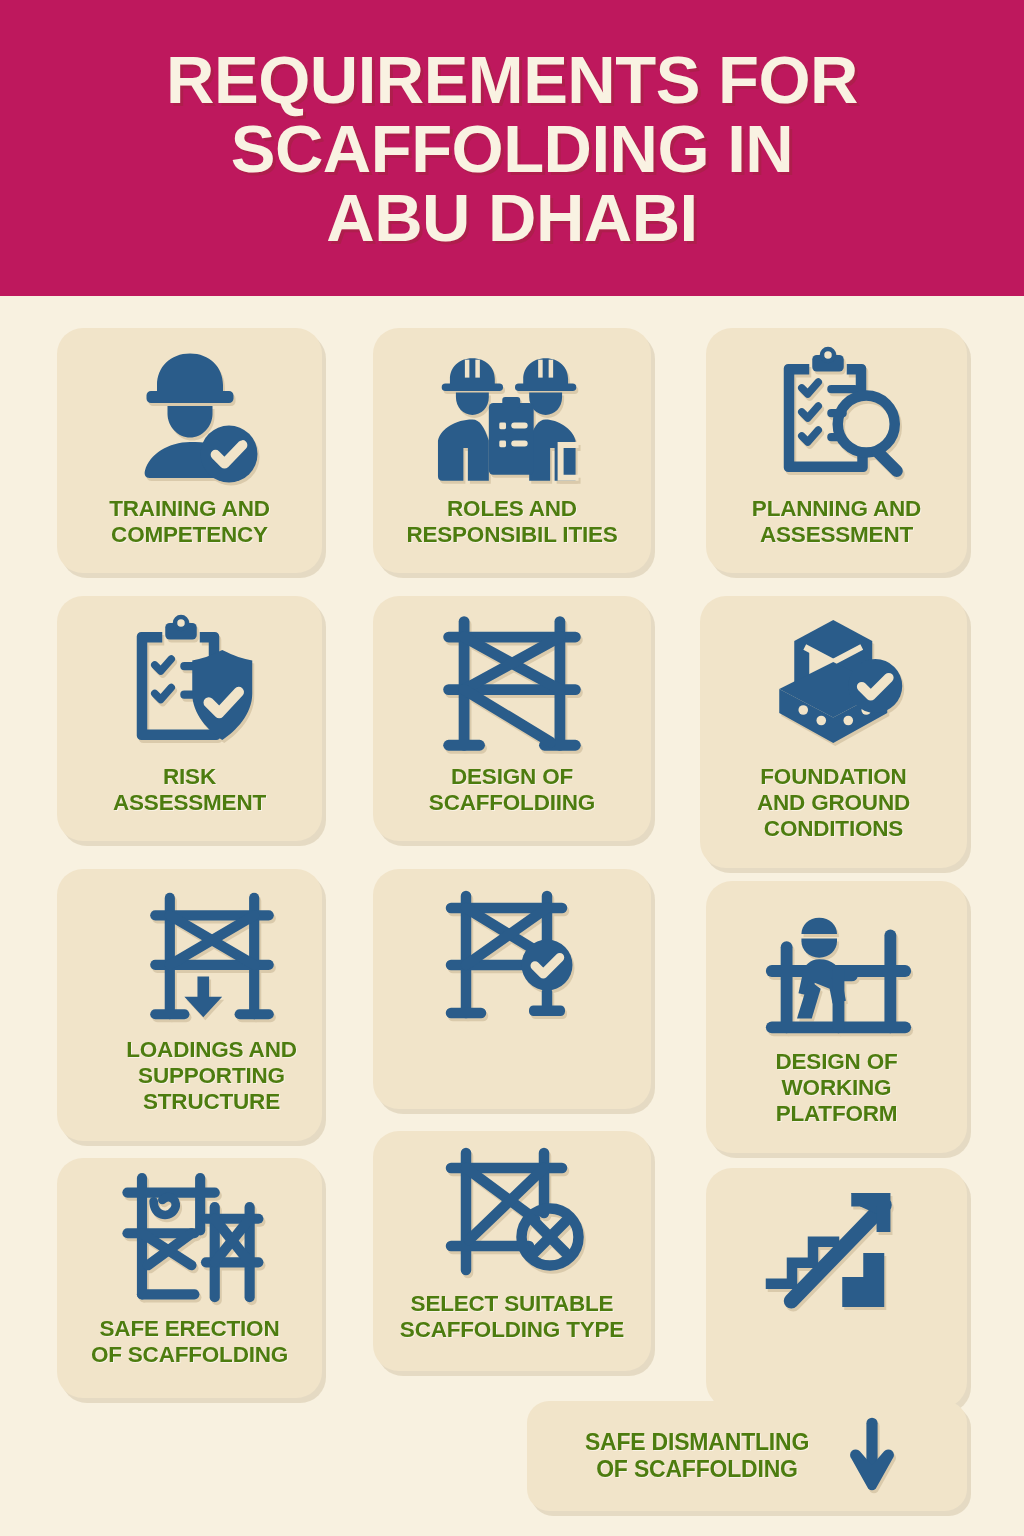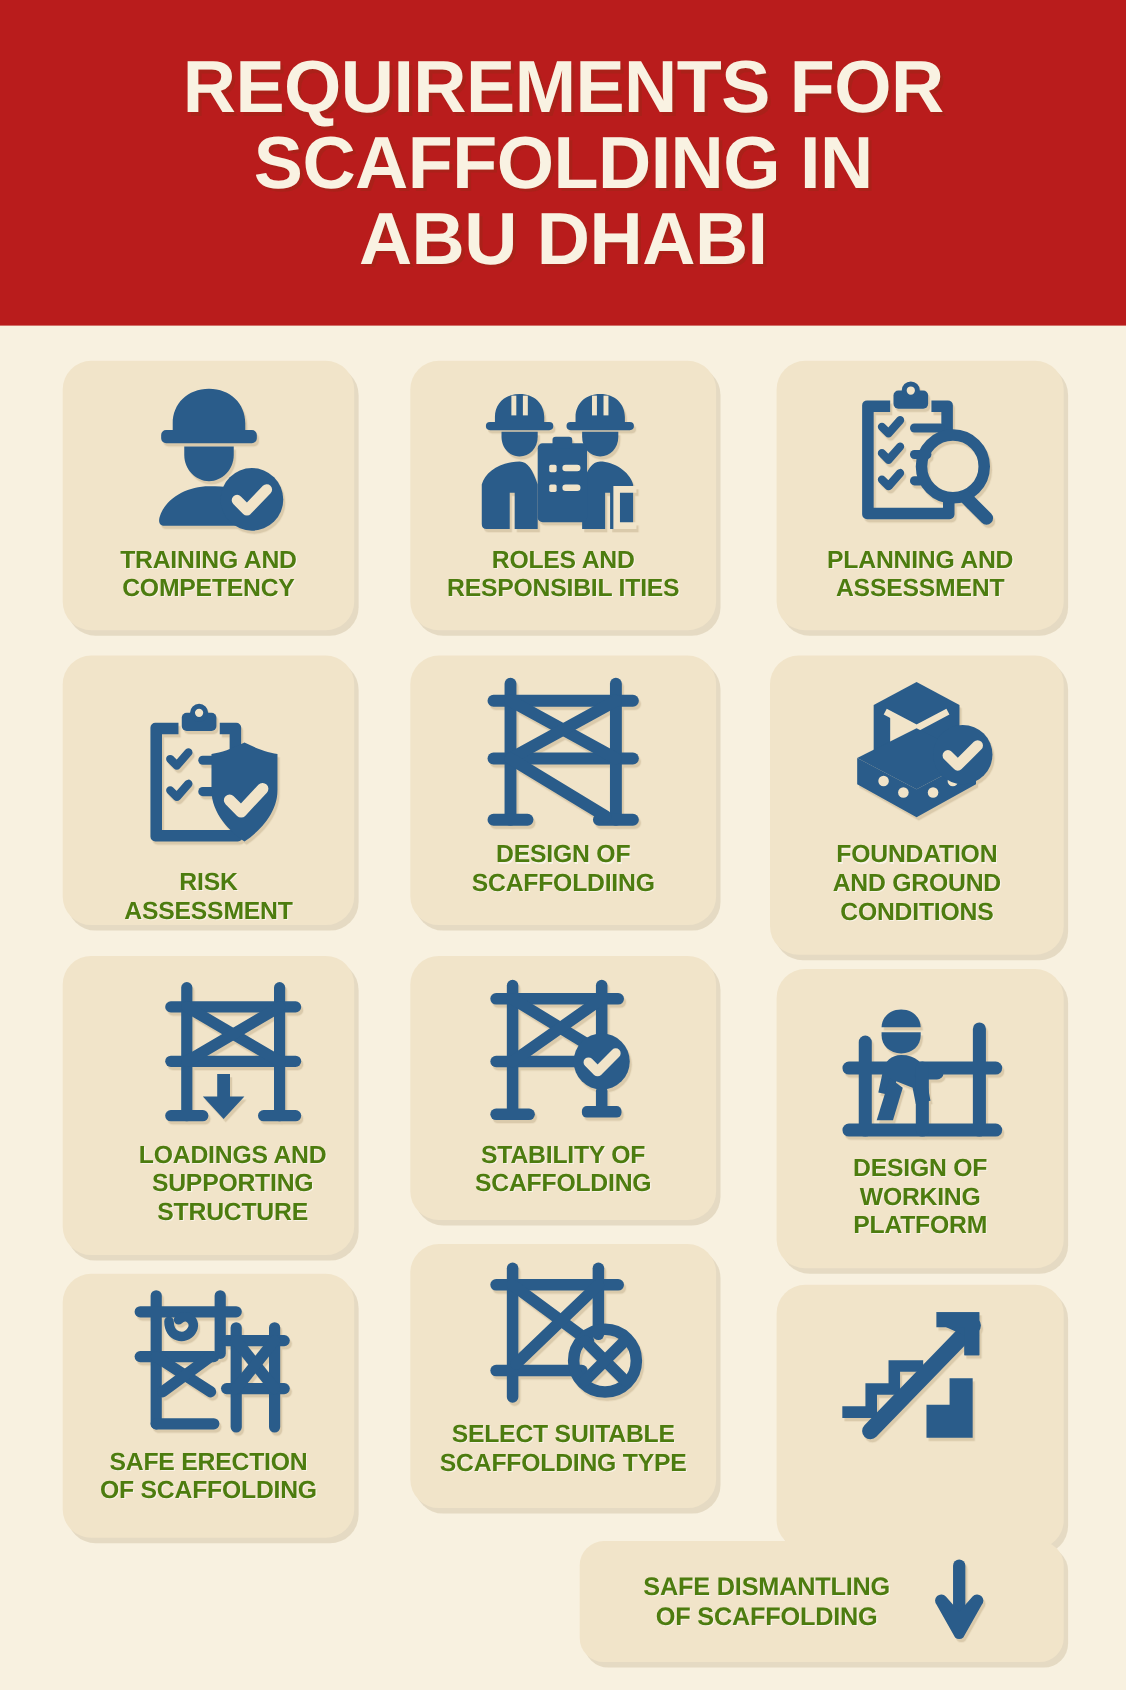--- a/index.html
+++ b/index.html
@@ -15,21 +15,21 @@
     background: #F8F1E0;
     position: relative;
   }
 
   
   #header-banner {
     position: absolute;
     left: 0; top: 0;
     width: 1024px;
     height: 296px;
-    background: #b91c1c;
+    background: #be185d;
     display: flex;
     align-items: center;
     justify-content: center;
   }
   #header-title {
     color: #F9F2E2;
     font-size: 67px;
     font-weight: 700;
     line-height: 1.03;
     letter-spacing: -0.5px;
@@ -86,21 +86,21 @@
     white-space: pre-line;
     text-shadow: 1px 1px 0 rgba(255,255,255,0.55);
   }
   .card.wide .card-label { font-size: 23px; text-align: center; }
 
   
   #card-training      { left: 57px;  top: 32px;  width: 265px; height: 245px; }
   #card-roles         { left: 373px; top: 32px;  width: 278px; height: 245px; }
   #card-planning      { left: 706px; top: 32px;  width: 261px; height: 245px; }
 
-  #card-risk          { left: 57px;  top: 300px; width: 265px; height: 245px; justify-content: flex-end; }
+  #card-risk          { left: 57px;  top: 300px; width: 265px; height: 245px; }
   #card-designscaf    { left: 373px; top: 300px; width: 278px; height: 245px; }
   #card-foundation    { left: 700px; top: 300px; width: 267px; height: 272px; }
 
   #card-loadings      { left: 57px;  top: 573px; width: 265px; height: 272px; padding-left: 44px; }
   #card-stability     { left: 373px; top: 573px; width: 278px; height: 240px; }
   #card-platform      { left: 706px; top: 585px; width: 261px; height: 272px; }
 
   #card-erection      { left: 57px;  top: 862px; width: 265px; height: 240px; }
   #card-selecttype    { left: 373px; top: 835px; width: 278px; height: 240px; }
   #card-access        { left: 706px; top: 872px; width: 261px; height: 240px; }
@@ -276,22 +276,20 @@
           <line x1="14" y1="86" x2="34" y2="86"></line>
           <line x1="24" y1="16" x2="70" y2="44"></line>
           <line x1="78" y1="16" x2="24" y2="54"></line>
         </g>
         <circle cx="78" cy="54" r="17"></circle>
         <path d="M70 54.5l5.5 5.5 11-11" fill="none" stroke="#F1E4C9" stroke-width="6" stroke-linecap="round" stroke-linejoin="round"></path>
         <rect x="74.5" y="70" width="7" height="14" rx="2"></rect>
         <rect x="66" y="81" width="24" height="7" rx="3"></rect>
       </svg>
     </div>
-    <div class="card-label">STABILITY OF
-SCAFFOLDING</div>
   </div>
 
   <div class="card" id="card-platform">
     <div class="icon-wrap" style="height:168px;padding-top:12px;">
       <svg width="166" height="150" viewBox="0 0 112 100" class="svg-icon">
 
         <path d="M44 14c-7 0-12 5-12 11h24c0-6-5-11-12-11z"></path>
         <path d="M32 28h24v2c0 6-5 11-12 11s-12-5-12-11z"></path>
         <path d="M44 42c-6 0-10 4-11 9l-3 14 9 2 2-9 10 4 2 10 9-2-3-16c-1-7-6-12-15-12z"></path>
         <path d="M37 56l-8 26h10l6-20z"></path>

